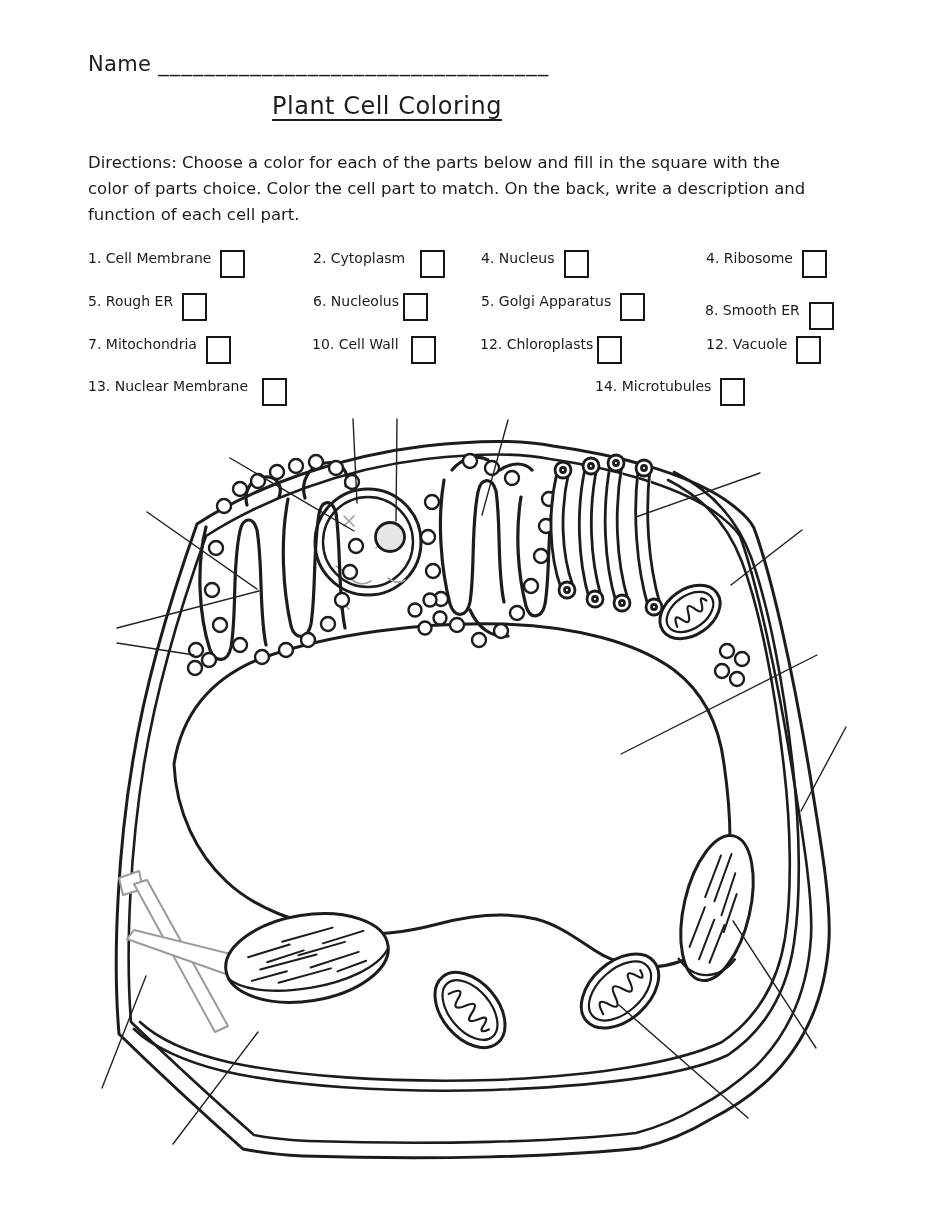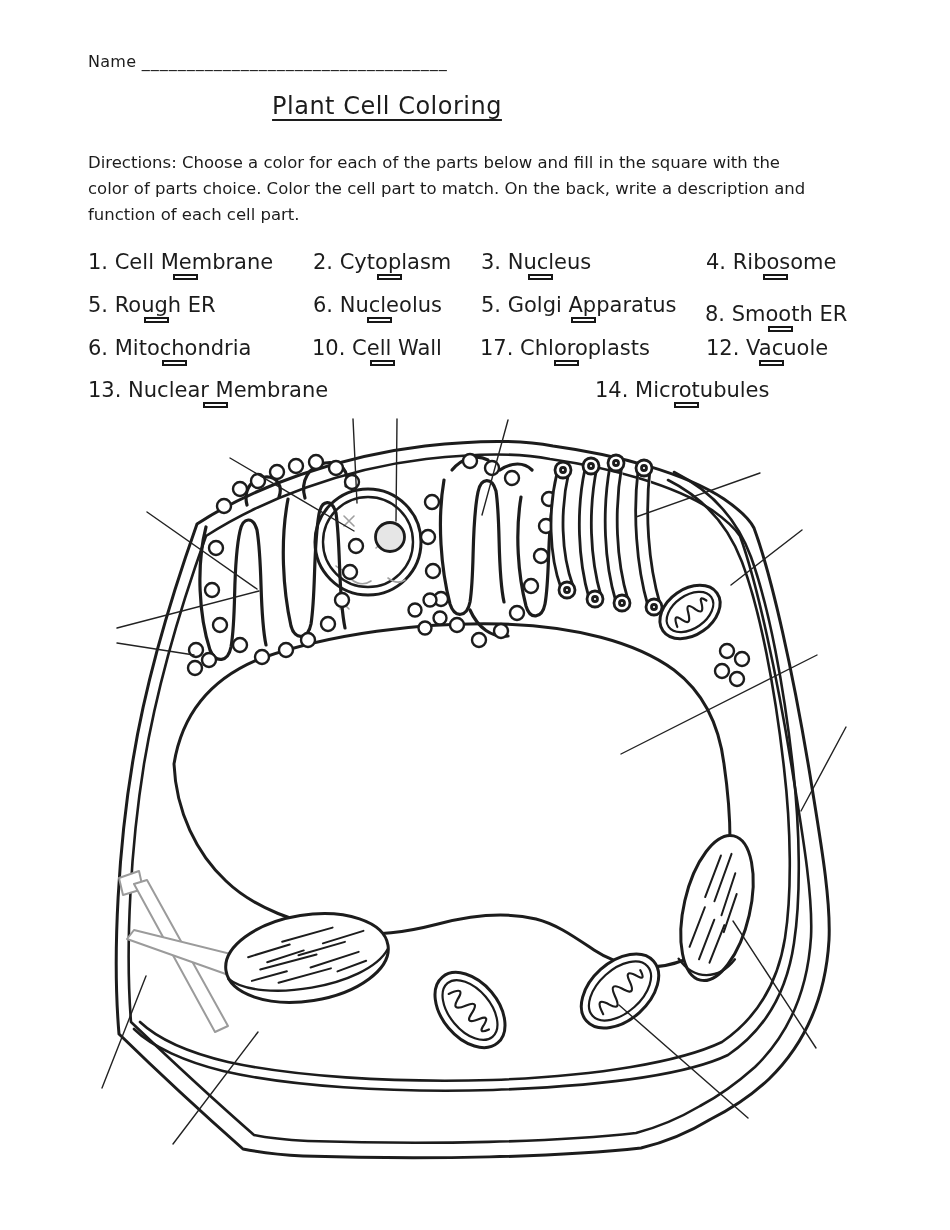--- a/index.html
+++ b/index.html
@@ -3,34 +3,34 @@
 <meta charset="utf-8">
 <style>
   :root{ --ink:#1c1c1c; --paper:#ffffff; --mt-gray:#9b9b9b; }
   html,body{margin:0;padding:0;}
   body{
     width:950px;height:1230px;position:relative;
     background:var(--paper);
     font-family:"DejaVu Sans","Liberation Sans",sans-serif;
     color:var(--ink);
   }
-  .name-row{position:absolute;left:88px;top:52px;font-size:16px;letter-spacing:.3px;}
+  .name-row{position:absolute;left:88px;top:52px;font-size:21px;letter-spacing:.3px;}
   .name-row .underline{letter-spacing:1px;}
   .page-title{
     position:absolute;left:0;top:92px;width:774px;text-align:center;
     font-size:24px;letter-spacing:.5px;
     text-decoration:underline;text-underline-offset:5px;
   }
   .directions{
     position:absolute;left:88px;top:150px;width:790px;
     font-size:16.5px;line-height:26px;
   }
   .part{
-    position:absolute;display:flex;align-items:center;height:30px;
-    font-size:21px;white-space:nowrap;flex-direction:column;
+    position:absolute;display:flex;height:30px;
+    font-size:14px;white-space:nowrap;
   }
   .part .txt{margin-right:9px;}
   .cbox{
     display:inline-block;width:25px;height:28px;
     border:2px solid #161616;background:#fff;box-sizing:border-box;
   }
   svg.diagram{position:absolute;left:0;top:418px;}
   svg.diagram *{vector-effect:none;}
 </style>
 </head>
@@ -51,21 +51,21 @@
 
 <div class="part" style="left:88px;top:250px">
     <span class="txt">1. Cell Membrane</span>
     <span class="cbox"></span>
   </div>
 <div class="part" style="left:313px;top:250px">
     <span class="txt" style="margin-right:15px">2. Cytoplasm</span>
     <span class="cbox"></span>
   </div>
 <div class="part" style="left:481px;top:250px">
-    <span class="txt">3. Nucleus</span>
+    <span class="txt">4. Nucleus</span>
     <span class="cbox"></span>
   </div>
 <div class="part" style="left:706px;top:250px">
     <span class="txt">4. Ribosome</span>
     <span class="cbox"></span>
   </div>
 
 <div class="part" style="left:88px;top:293px">
     <span class="txt">5. Rough ER</span>
     <span class="cbox"></span>
@@ -77,29 +77,29 @@
 <div class="part" style="left:481px;top:293px">
     <span class="txt">5. Golgi Apparatus</span>
     <span class="cbox"></span>
   </div>
 <div class="part" style="left:705px;top:302px">
     <span class="txt">8. Smooth ER</span>
     <span class="cbox"></span>
   </div>
 
 <div class="part" style="left:88px;top:336px">
-    <span class="txt">6. Mitochondria</span>
+    <span class="txt">7. Mitochondria</span>
     <span class="cbox"></span>
   </div>
 <div class="part" style="left:312px;top:336px">
     <span class="txt" style="margin-right:12px">10. Cell Wall</span>
     <span class="cbox"></span>
   </div>
 <div class="part" style="left:480px;top:336px">
-    <span class="txt" style="margin-right:4px">17. Chloroplasts</span>
+    <span class="txt" style="margin-right:4px">12. Chloroplasts</span>
     <span class="cbox"></span>
   </div>
 <div class="part" style="left:706px;top:336px">
     <span class="txt">12. Vacuole</span>
     <span class="cbox"></span>
   </div>
 
 <div class="part" style="left:88px;top:378px">
     <span class="txt" style="margin-right:14px">13. Nuclear Membrane</span>
     <span class="cbox"></span>

